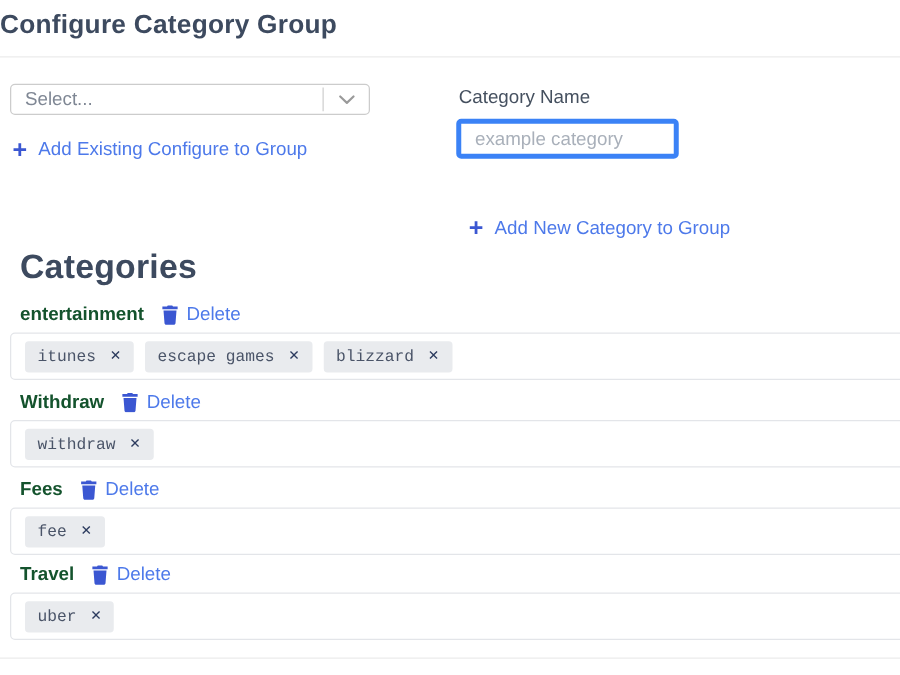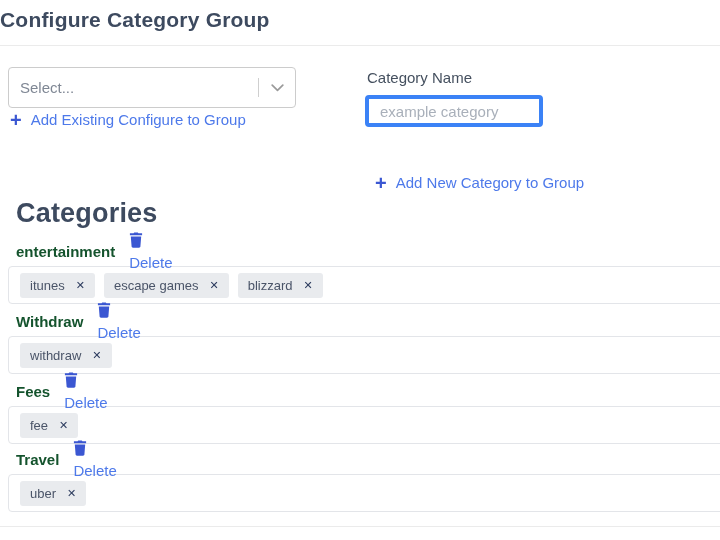--- a/index.html
+++ b/index.html
@@ -16,21 +16,21 @@
     position: absolute; left: 0; top: 8px;
     font-size: 21px; font-weight: 700; letter-spacing: 0.2px;
     color: #3d4a5f;
   }
   .divider { position: absolute; left: 0; right: -10px; height: 1px; background: #ebebeb; }
   .divider.top { top: 45px; }
   .divider.bottom { top: 526px; }
 
   
   .select-control {
-    position: absolute; left: 8px; top: 67px; width: 288px; height: 41px;
+    position: absolute; left: 8px; top: 67px; width: 288px; height: 25px;
     border: 1px solid #cccccc; border-radius: 4px; background: #fff;
     display: flex; align-items: center; cursor: pointer;
   }
   .select-placeholder { color: #7f8794; font-size: 15px; padding-left: 11px; flex: 1; }
   .select-sep { width: 1px; height: 19px; background: #cfcfcf; }
   .select-chevron { width: 36px; display: flex; align-items: center; justify-content: center; }
 
   
   .link-row {
     position: absolute; display: flex; align-items: center; gap: 9px;
@@ -60,34 +60,34 @@
     font-size: 27px; font-weight: 700; letter-spacing: 0.2px;
     color: #3d4a5f;
     text-align: right;
   }
 
   
   .cat-section { position: absolute; left: 0; right: -10px; }
   .s0 { top: 240px; } .s1 { top: 310px; } .s2 { top: 380px; } .s3 { top: 448px; }
   .cat-header { display: flex; align-items: center; gap: 14px; margin-left: 16px; height: 22px; }
   .cat-name { font-size: 15px; font-weight: 700; color: #14532d; }
-  .delete-btn { display: flex; align-items: flex-start; gap: 6px; cursor: pointer; flex-direction: column; }
+  .delete-btn { display: flex; align-items: flex-end; gap: 6px; cursor: pointer; }
   .delete-btn .trash { display: flex; }
   .delete-btn .delete-label { color: #4d79ea; font-size: 15px; }
 
   .tags-box {
     margin: 4px 0 0 8px; height: 38px;
     border: 1px solid #e3e5e9; border-radius: 4px; background: #fff;
     display: flex; align-items: center; gap: 9px; padding: 0 11px;
   }
   .tag {
     background: #e9ebee; border-radius: 3px; height: 25px;
     display: inline-flex; align-items: center; gap: 11px; padding: 0 10px;
   }
-  .tag-label { font-size: 13px; color: #4a5468; }
+  .tag-label { font-size: 13px; color: #4a5468; font-family: Liberation Mono, monospace; }
   .tag-remove {
     font-size: 11px; font-weight: 700; color: #2c3b5e; cursor: pointer; line-height: 1;
   }
 </style>
 </head>
 <body>
 
 <div class="page">
 
   <h1 class="title">Configure Category Group</h1>

